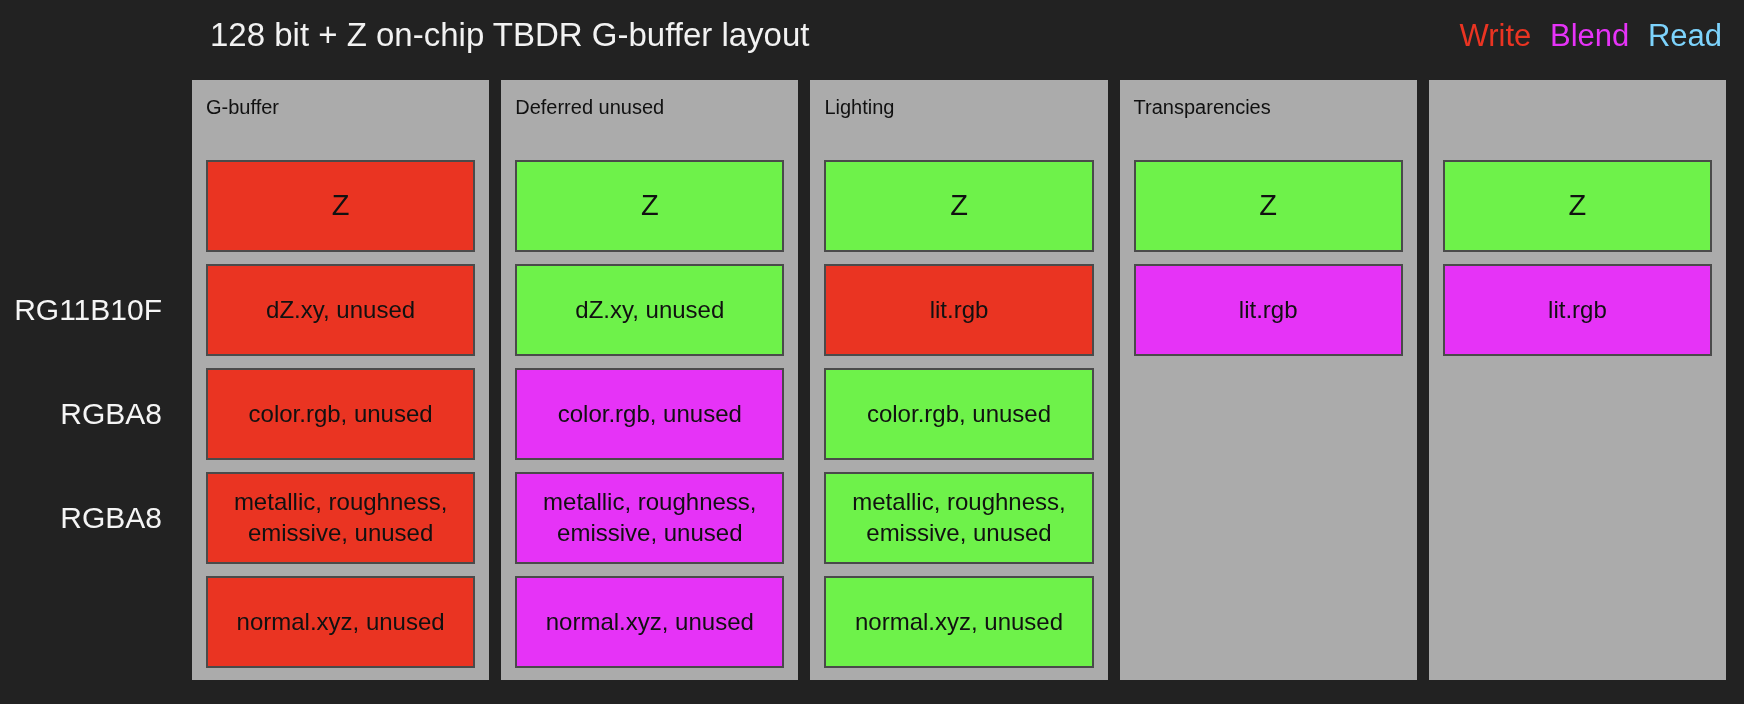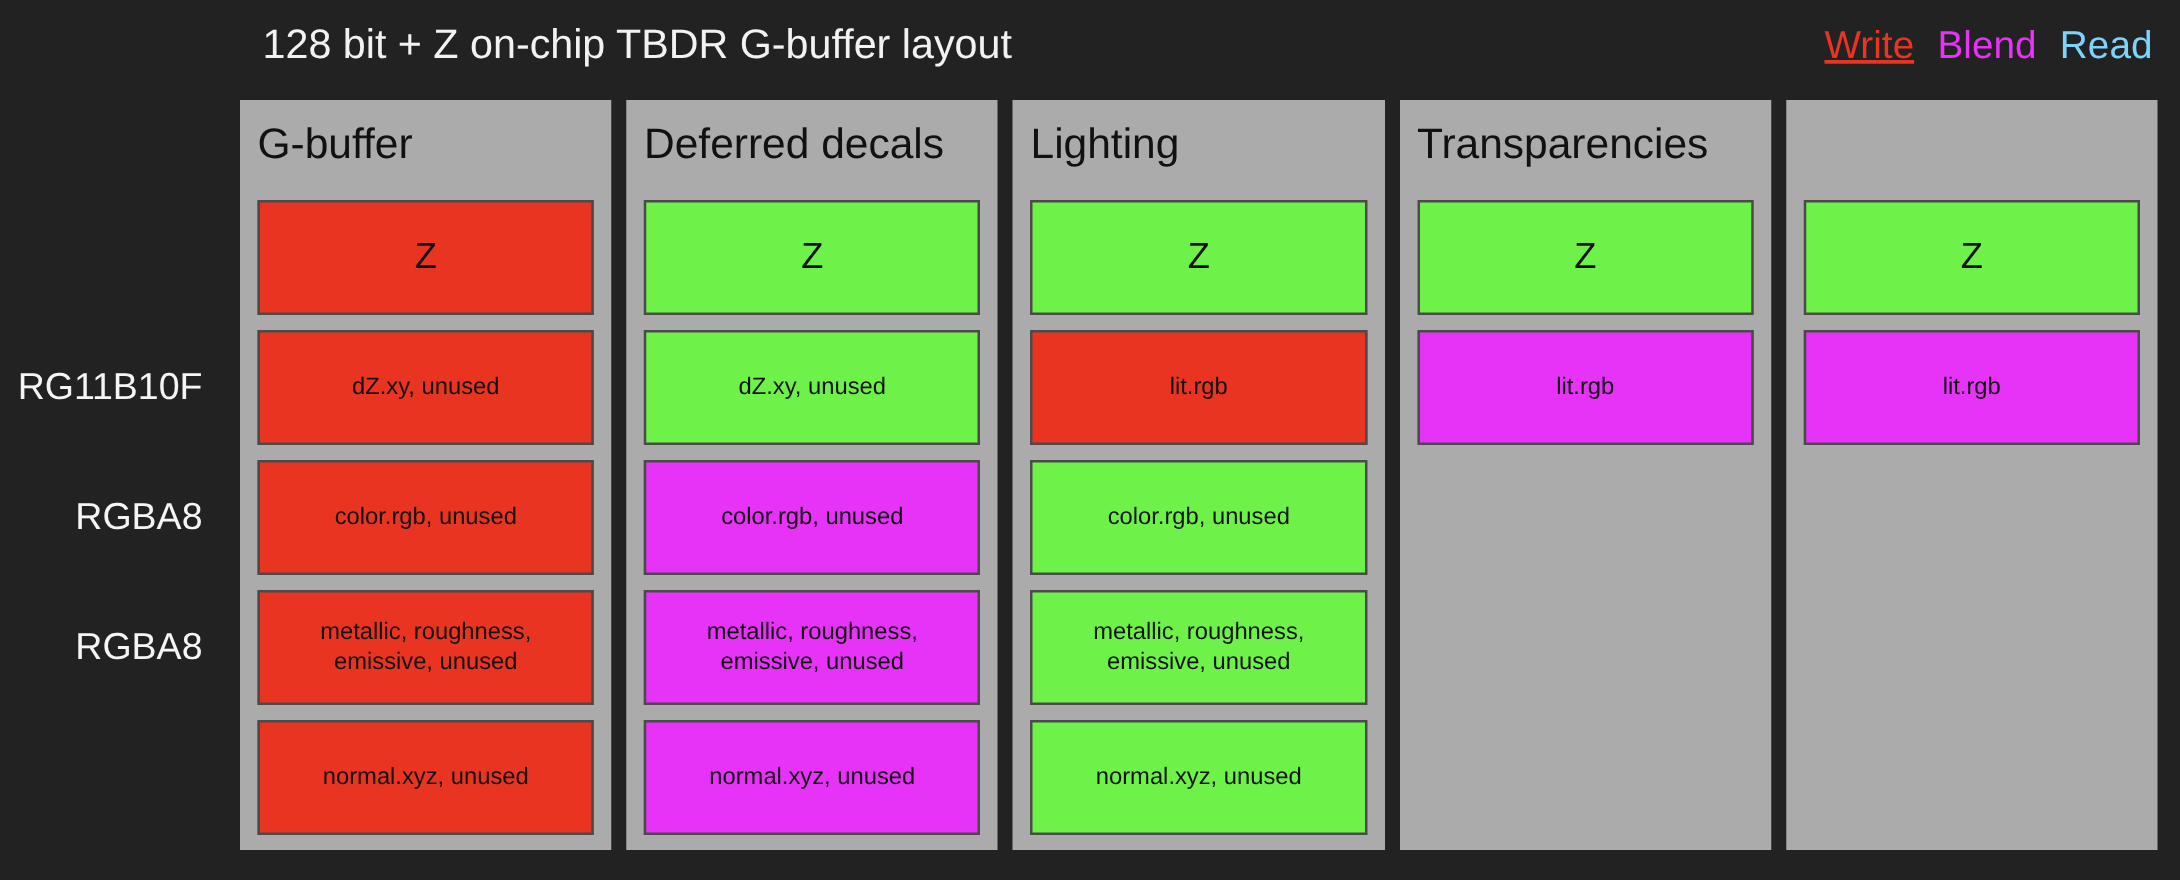--- a/index.html
+++ b/index.html
@@ -44,21 +44,21 @@
     letter-spacing: 0px;
   }
   .legend {
     position: absolute;
     right: 22px;
     top: 18px;
     font-size: 31px;
     white-space: nowrap;
   }
   .legend span { margin-left: 10px; }
-  .legend span:first-child { margin-left: 0; text-decoration: underline; }
+  .legend span:first-child { margin-left: 0; }
   .lg-write { color: #ea3422; }
   .lg-blend { color: #e633f7; }
   .lg-read  { color: #7dd3fc; }
 
   
   .rowlabels {
     position: absolute;
     left: 0;
     top: 160px;
     width: 180px;
@@ -90,21 +90,21 @@
     background: #ababab;
     flex: 1 1 0;
     position: relative;
     box-sizing: border-box;
     padding: 0;
   }
   .panel-title {
     position: absolute;
     left: 14px;
     top: 16px;
-    font-size: 34px;
+    font-size: 20px;
     color: #111111;
     white-space: nowrap;
   }
   .cells {
     position: absolute;
     left: 0;
     top: 80px;
     width: 100%;
     height: 520px;
   }
@@ -119,21 +119,21 @@
   .cell {
     width: 100%;
     height: 100%;
     box-sizing: border-box;
     border: 2px solid #4a4a4a;
     display: flex;
     align-items: center;
     justify-content: center;
     text-align: center;
     color: #111111;
-    font-size: 19px;
+    font-size: 24px;
     line-height: 1.28;
     padding: 2px 4px;
   }
   .cell.empty {
     border: none;
     background: transparent;
   }
   .cell.big {
     font-size: 29px;
   }
@@ -200,21 +200,21 @@
           <div class="cellslot" style="top: 416px;">
             <div class="cell c-write">
               <div>
                 <span class="cell-line">normal.xyz, unused</span>
               </div>
             </div>
           </div>
         </div>
       </div>
       <div class="panel">
-        <div class="panel-title">Deferred decals</div>
+        <div class="panel-title">Deferred unused</div>
         <div class="cells">
           <div class="cellslot" style="top: 0px;">
             <div class="cell c-read big">
               <div>
                 <span class="cell-line">Z</span>
               </div>
             </div>
           </div>
           <div class="cellslot" style="top: 104px;">
             <div class="cell c-read">

